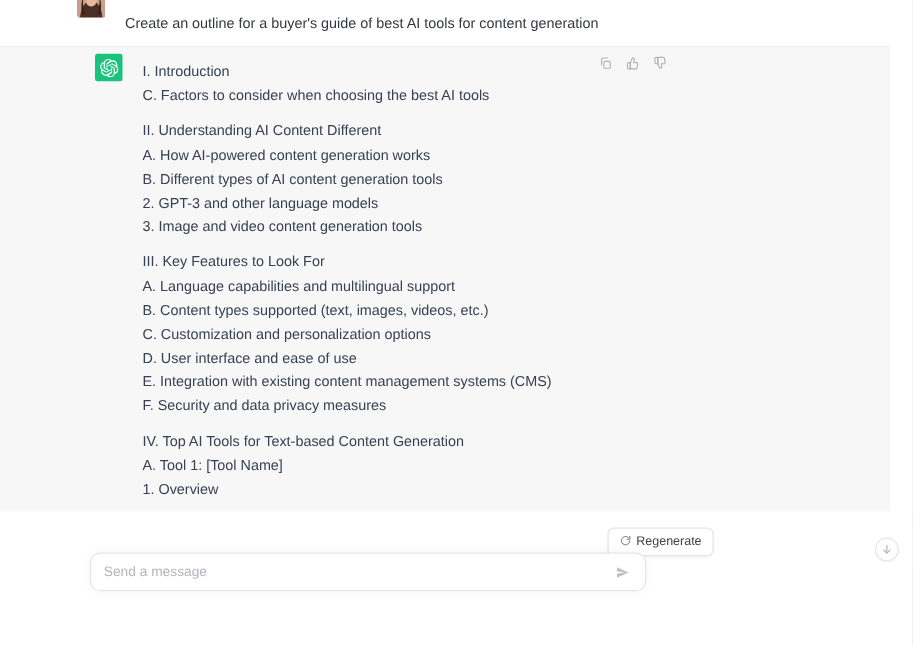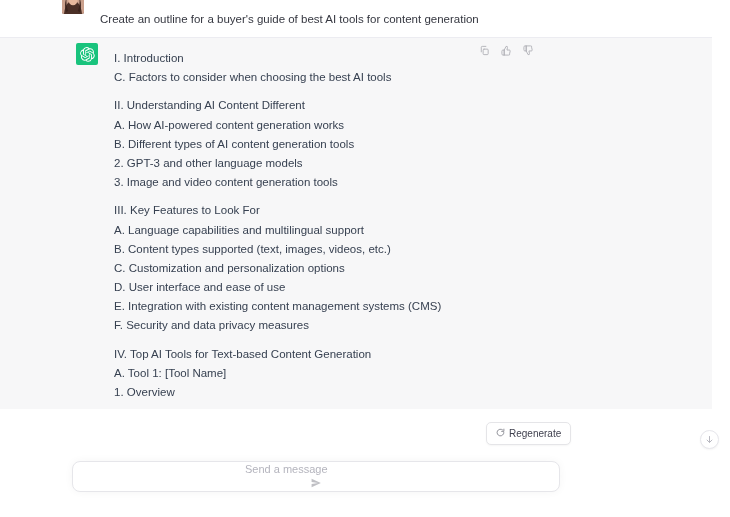--- a/index.html
+++ b/index.html
@@ -179,31 +179,30 @@
     border: 1px solid #e7e7ec;
     display: flex; align-items: center; justify-content: center;
     box-shadow: 0 1px 2px rgba(0,0,0,.05);
     cursor: pointer;
   }
   .scroll-bottom-btn svg { width: 9px; height: 9px; display: block; opacity: .55; }
 
   .composer-box {
     position: absolute;
     left: 72px;
-    top: 19px;
-    width: 488px;
+    top: 0;
+    width: 445px;
     height: 31px;
     background: #ffffff;
     border: 1px solid #e6e6ea;
     border-radius: 8px;
     box-shadow: 0 0 9px rgba(0,0,0,.045);
     display: flex;
     align-items: center;
     padding: 0 10px;
-    flex-direction: column;
   }
   .composer-input {
     flex: 1;
     border: none;
     outline: none;
     background: transparent;
     font-family: "Liberation Sans", sans-serif;
     font-size: 11px;
     color: #353740;
     padding: 0;

